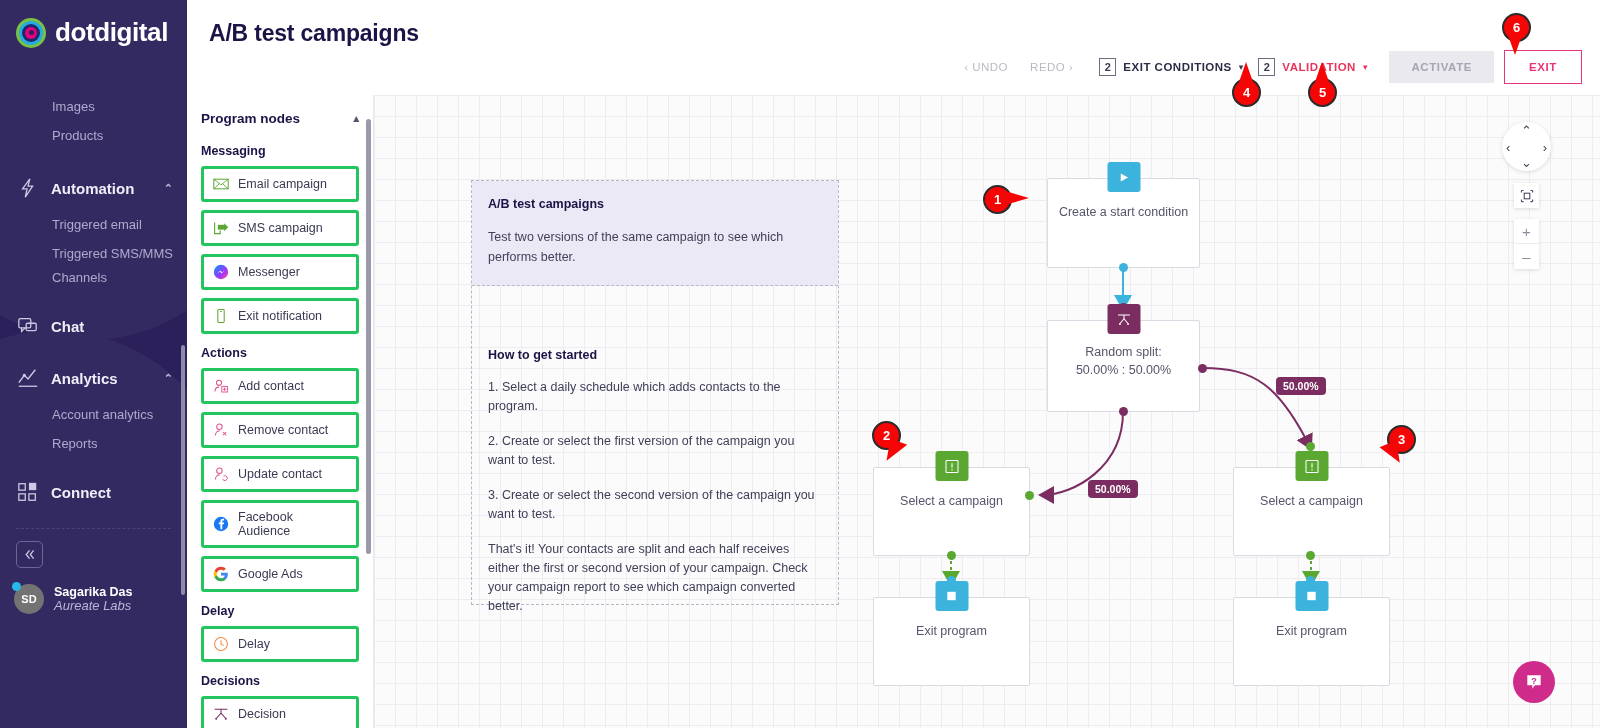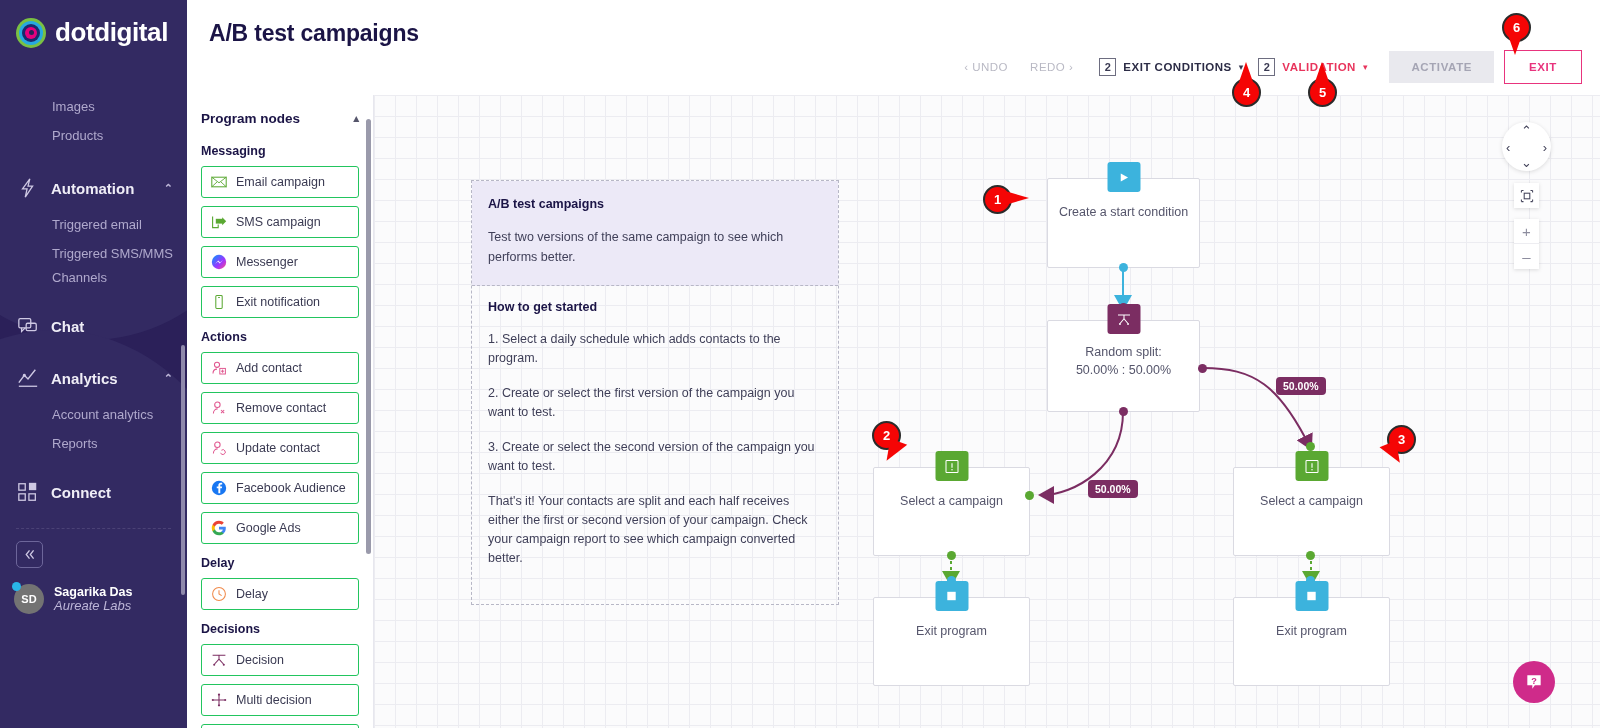--- a/index.html
+++ b/index.html
@@ -116,21 +116,21 @@
   }
   .pal-head {
     display:flex; align-items:center; justify-content:space-between;
     font-size:13.5px; font-weight:700; color:#1b1446; padding: 16px 0 14px 0;
     cursor:pointer;
   }
   .pal-head .chev { font-size:11px; color:#55556b; }
   .pal-group { font-size:12.5px; font-weight:700; color:#1b1446; margin: 4px 0 8px 0; }
   .pal-item {
     display:flex; align-items:center; gap:9px;
-    border:1px solid #22c55e; border-radius:3px; background:#fff;
+    border:3px solid #22c55e; border-radius:3px; background:#fff;
     padding: 7px 9px; margin-bottom:8px; cursor:grab;
     font-size:12.5px; color:#3a3a52;
   }
   .pal-item .pi-ico { width:16px; height:16px; flex:0 0 16px; display:block; }
   .pal-scroll {
     position:absolute; right:2px; top:24px; width:5px; height:435px;
     background:#9a9aab; border-radius:3px;
   }
 
   
@@ -142,21 +142,21 @@
       linear-gradient(to bottom, #ececf1 1px, transparent 1px);
     background-size: 21px 21px;
   }
   .info-panel {
     position:absolute; left:97px; top:85px; width:368px; height:425px;
     border:1px dashed #b7b7c6;
   }
   .info-head { background:#ece9f7; padding: 16px 16px 18px 16px; border-bottom:1px dashed #b7b7c6; }
   .info-title { font-size:12.5px; font-weight:700; color:#1b1446; margin-bottom:16px; }
   .info-sub { font-size:12.5px; color:#3f3f58; line-height:20px; }
-  .info-body { padding: 14px 16px 0 16px; background:transparent; }
+  .info-body { padding: 14px 16px 0 16px; background:transparent;margin-top:48px; }
   .info-h2 { font-size:12.5px; font-weight:700; color:#1b1446; margin-bottom:16px; }
   .info-step { font-size:12.5px; color:#3f3f58; line-height:19px; margin-bottom:16px; }
   .info-out { font-size:12.5px; color:#3f3f58; line-height:19px; }
 
   .node {
     position:absolute; background:#fff; border:1px solid #dadae2;
     border-radius:2px;
   }
   .node-label {
     text-align:center; font-size:12.5px; color:#55556b;

